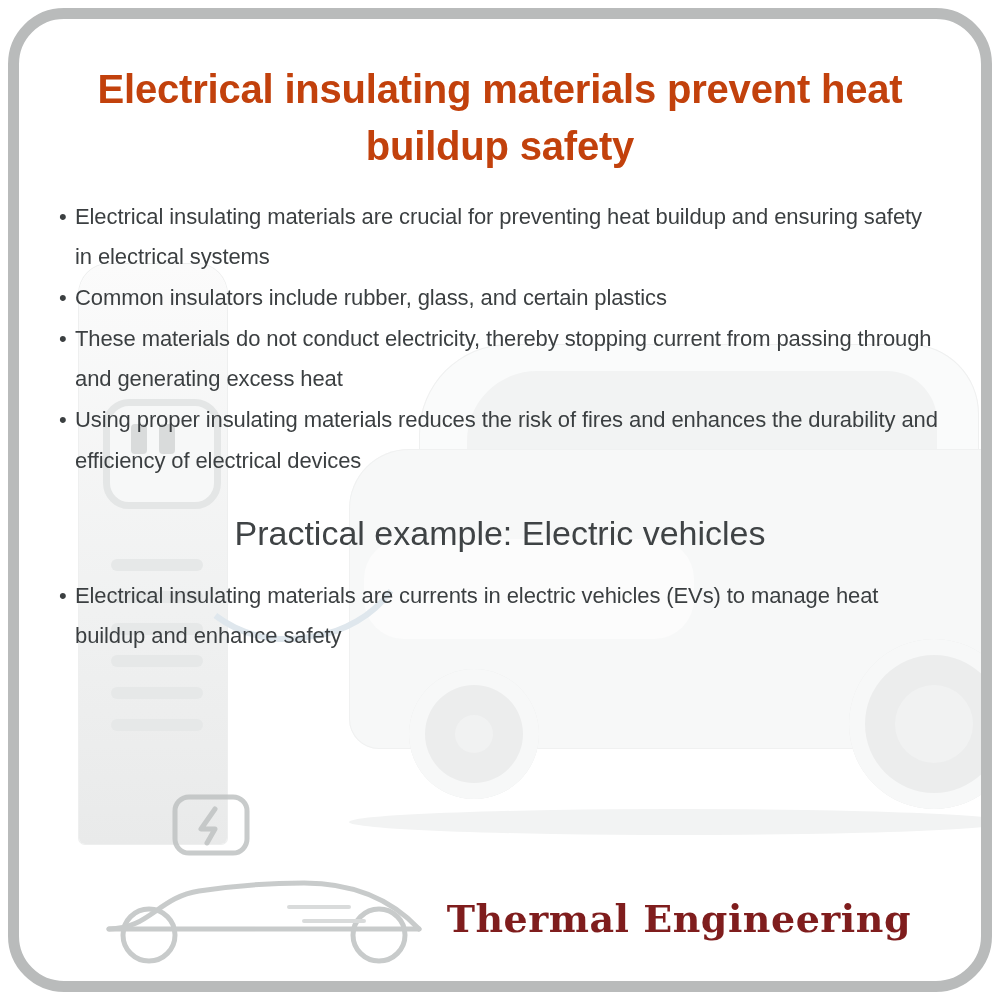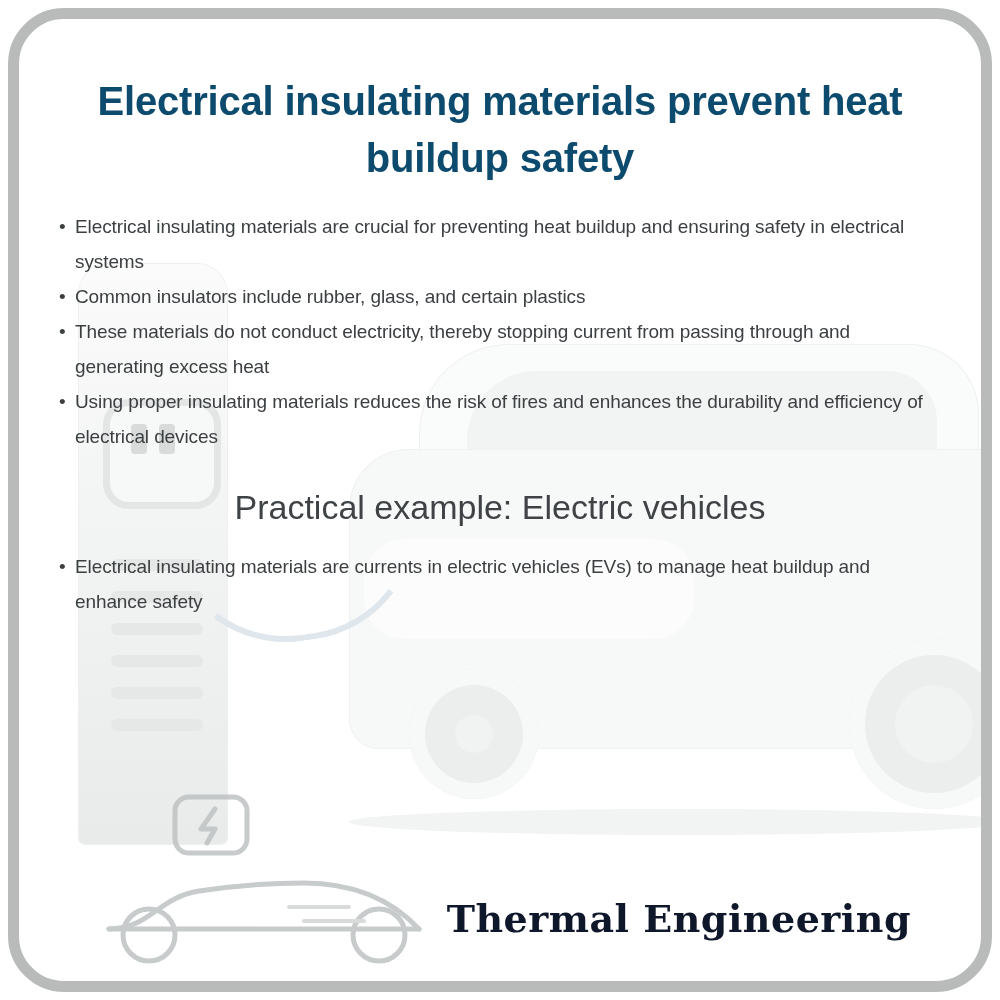--- a/index.html
+++ b/index.html
@@ -164,42 +164,42 @@
     height: 200px;
     opacity: .85;
   }
 
   .watermark {
     position: absolute;
     right: 70px;
     bottom: 40px;
     font-size: 38px;
     letter-spacing: .5px;
-    color: #0f172a;
+    color: #7f1d1d;
     font-family: "DejaVu Serif", serif;
     font-weight: 700;
   }
 
   
   #content {
     position: absolute;
     left: 0;
     top: 0;
     right: 0;
     bottom: 0;
     padding: 38px 34px 20px 34px;
     box-sizing: border-box;
   }
 
   h1.title {
-    margin: 16px 0 22px 0;
+    margin: 4px 0 22px 0;
     font-size: 40px;
     line-height: 1.42;
     font-weight: 700;
-    color: #0c4a6e;
+    color: #c2410c;
     text-align: center;
     letter-spacing: -.2px;
   }
 
   h2.subtitle {
     margin: 30px 0 20px 0;
     font-size: 34px;
     line-height: 1.3;
     font-weight: 400;
     color: #3f4345;
@@ -207,21 +207,21 @@
   }
 
   ul.bullets {
     list-style: none;
     margin: 0;
     padding: 0 6px;
   }
 
   ul.bullets li {
     position: relative;
-    font-size: 19px;
+    font-size: 22px;
     line-height: 1.85;
     color: #3b3f41;
     padding-left: 16px;
     letter-spacing: -.1px;
   }
 
   ul.bullets li::before {
     content: "•";
     position: absolute;
     left: 0;

